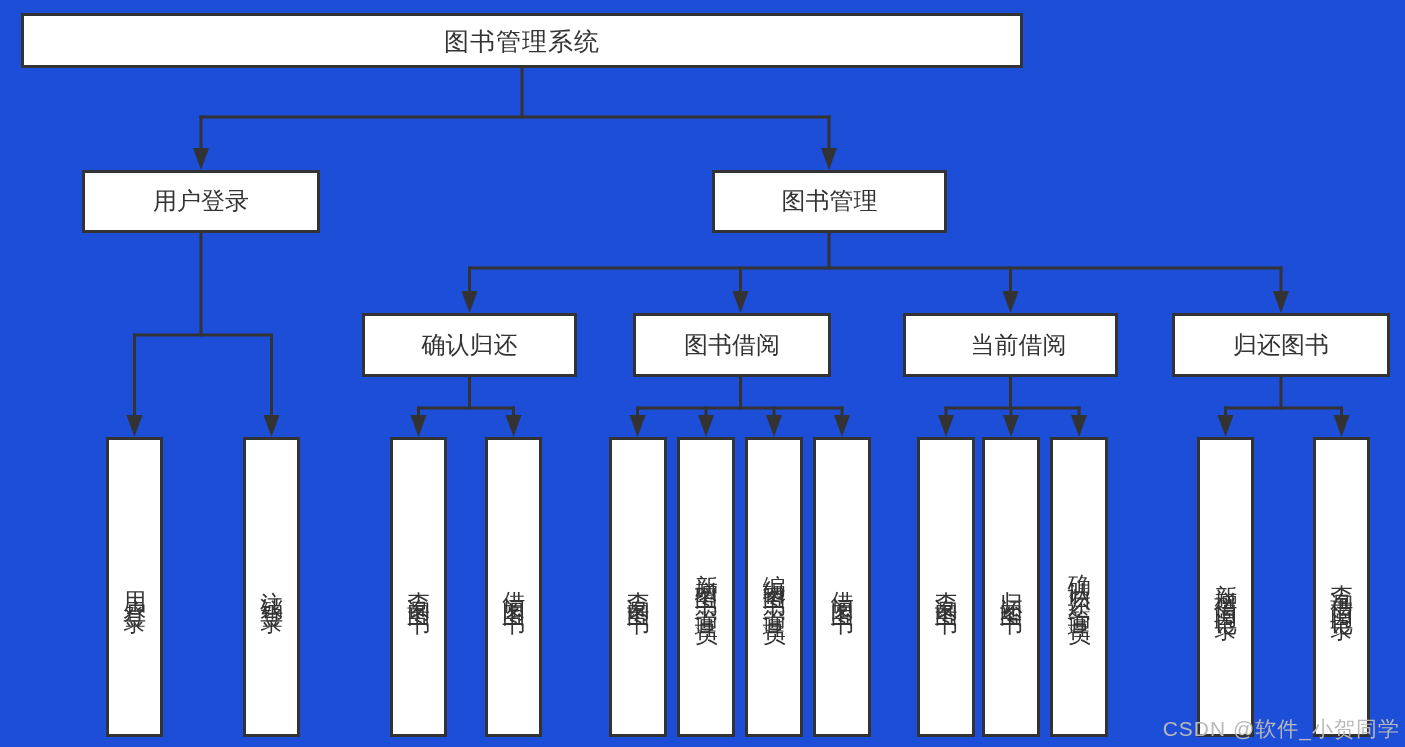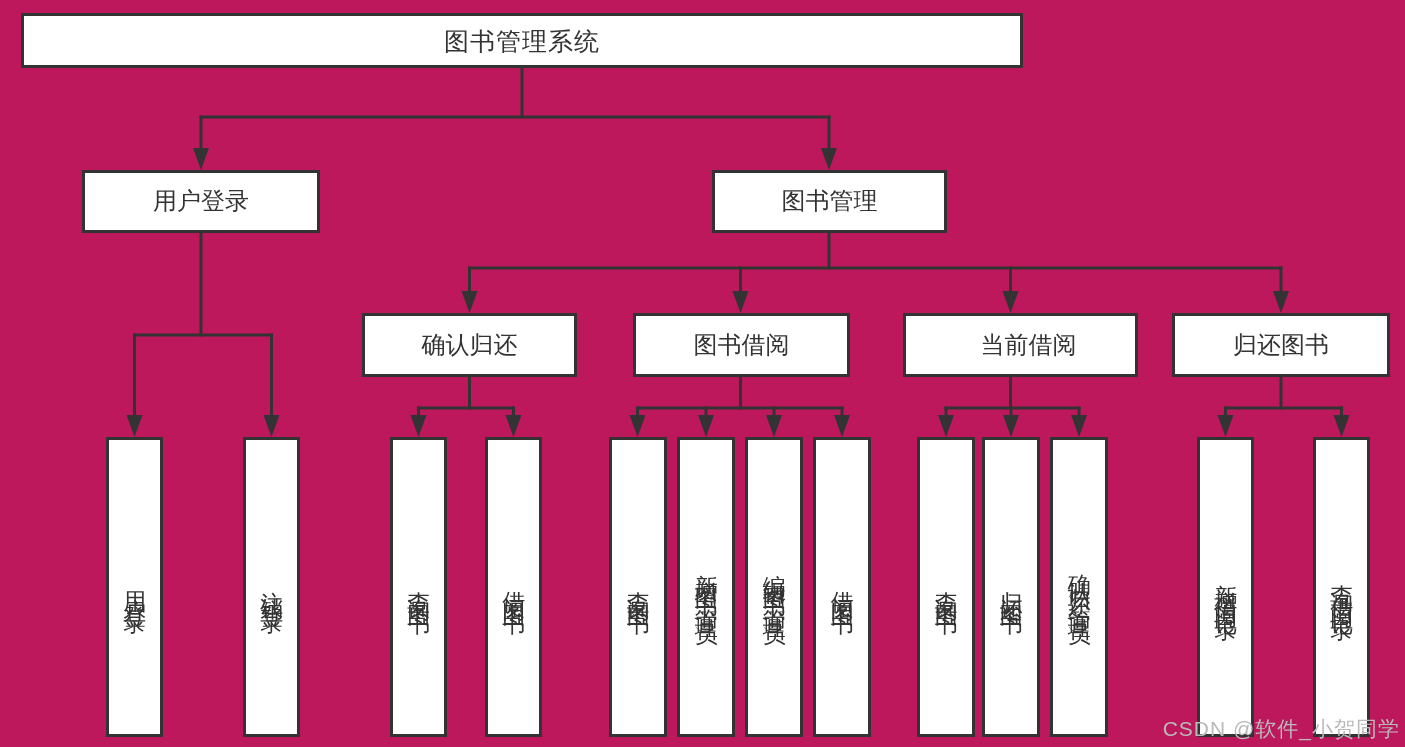--- a/index.html
+++ b/index.html
@@ -1,19 +1,19 @@
 <!DOCTYPE html>
 <html><head>
 <meta charset="utf-8">
 <style>
   html,body { margin:0; padding:0; background:#ffffff; }
   .canvas {
     position:relative;
     width:1405px; height:747px;
-    background:#be185d;
+    background:#1d4ed8;
     overflow:hidden;
     font-family:"Liberation Sans", sans-serif;
     color:#333333;
   }
   .wires { position:absolute; left:0; top:0; width:1405px; height:747px; pointer-events:none; }
   .box {
     position:absolute;
     box-sizing:border-box;
     border:3px solid #333333;
     background:#ffffff;
@@ -112,22 +112,22 @@
       <polygon points="1333.5,415 1349.5,415 1341.5,437"></polygon>
     </g>
   </svg>
 
   <div class="box hbox rootbox" style="left:21px;top:13px;width:1002px;height:55px;">图书管理系统</div>
 
   <div class="box hbox" style="left:82px;top:170px;width:238px;height:63px;">用户登录</div>
   <div class="box hbox" style="left:712px;top:170px;width:235px;height:63px;">图书管理</div>
 
   <div class="box hbox" style="left:362px;top:313px;width:215px;height:64px;">确认归还</div>
-  <div class="box hbox" style="left:633px;top:313px;width:217px;height:64px;">图书借阅</div>
-  <div class="box hbox" style="left:903px;top:313px;width:235px;height:64px;padding-left:16px;">当前借阅</div>
+  <div class="box hbox" style="left:633px;top:313px;width:198px;height:64px;">图书借阅</div>
+  <div class="box hbox" style="left:903px;top:313px;width:215px;height:64px;padding-left:16px;">当前借阅</div>
   <div class="box hbox" style="left:1172px;top:313px;width:218px;height:64px;">归还图书</div>
 
   <div class="box vbox" style="left:106px;top:437px;width:57px;height:300px;">用户登录</div>
   <div class="box vbox" style="left:243px;top:437px;width:57px;height:300px;">注销登录</div>
 
   <div class="box vbox" style="left:390px;top:437px;width:57px;height:300px;">查询图书</div>
   <div class="box vbox" style="left:485px;top:437px;width:57px;height:300px;">借阅图书</div>
 
   <div class="box vbox" style="left:609px;top:437px;width:58px;height:300px;">查询图书</div>
   <div class="box vbox" style="left:677px;top:437px;width:58px;height:300px;">新增图书（管理员）</div>

